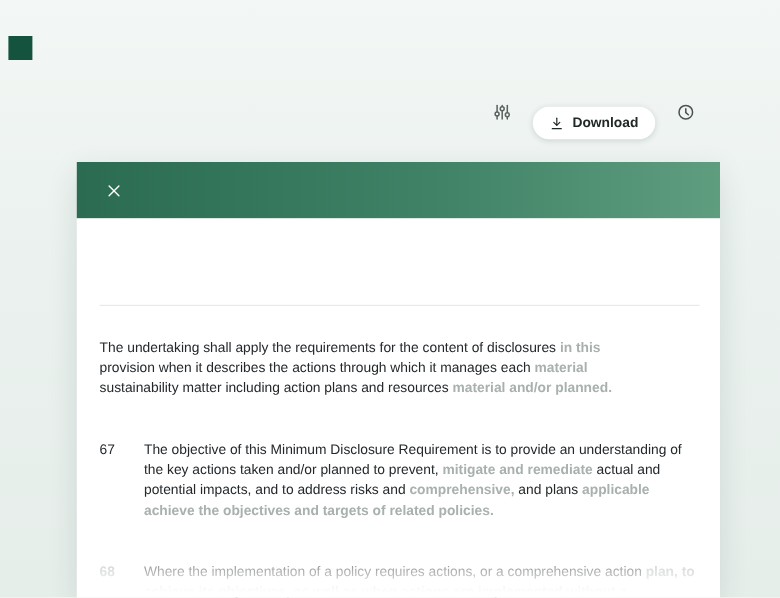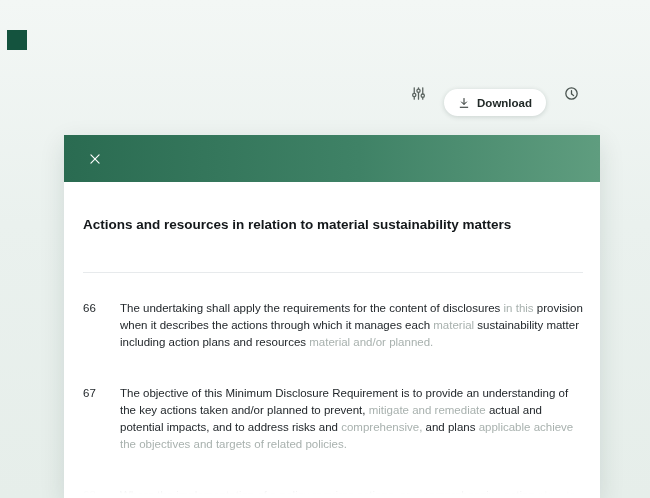--- a/index.html
+++ b/index.html
@@ -47,21 +47,21 @@
     font-size:13.5px; font-weight:700; color:#14181b; white-space:nowrap; line-height:18px;
   }
   .divider { border-top:1px solid #e7eaec; margin-top:38px; }
   .para-list { margin-top:27px; display:flex; flex-direction:column; gap:34px; }
   .para { display:flex; }
   .num {
     flex:0 0 37px; width:37px; font-size:11.5px; line-height:17px; font-weight:400;
   }
   .ptext { width:463px; font-size:11.5px; line-height:17px; }
   .num[data-state="read"], .seg[data-state="read"] { color:#23282c; }
-  .num[data-state="unread"], .seg[data-state="unread"] { color:#a8b1ae; }
+  .num[data-state="unread"], .seg[data-state="unread"] { color:#a8b1ae;font-weight:bold; }
   .fade {
     position:absolute; left:0; right:0; bottom:0; height:52px;
     background:linear-gradient(180deg, rgba(255,255,255,0) 0%, #ffffff 92%);
     pointer-events:none;
   }
 </style>
 </head>
 <body>
 
 <div class="page">
@@ -99,27 +99,25 @@
     <div class="modal-header">
       <button class="close-btn">
         <svg width="14" height="14" viewBox="0 0 24 24" fill="none" stroke="#ffffff" stroke-width="2" stroke-linecap="round">
           <line x1="5" y1="5" x2="19" y2="19"></line>
           <line x1="19" y1="5" x2="5" y2="19"></line>
         </svg>
       </button>
     </div>
 
     <div class="modal-body">
-      <h1 class="section-title">Actions and resources in relation to material sustainability matters</h1>
       <div class="divider"></div>
 
       <div class="para-list">
 
         <div class="para">
-          <span class="num" data-state="read">66</span>
           <p class="ptext">
             <span class="seg" data-state="read">The undertaking shall apply the requirements for the content of disclosures </span>
             <span class="seg" data-state="unread">in this </span>
             <span class="seg" data-state="read">provision when it describes the actions through which it manages each </span>
             <span class="seg" data-state="unread">material </span>
             <span class="seg" data-state="read">sustainability matter including action plans and resources </span>
             <span class="seg" data-state="unread">material and/or planned.</span>
           </p>
         </div>
 

